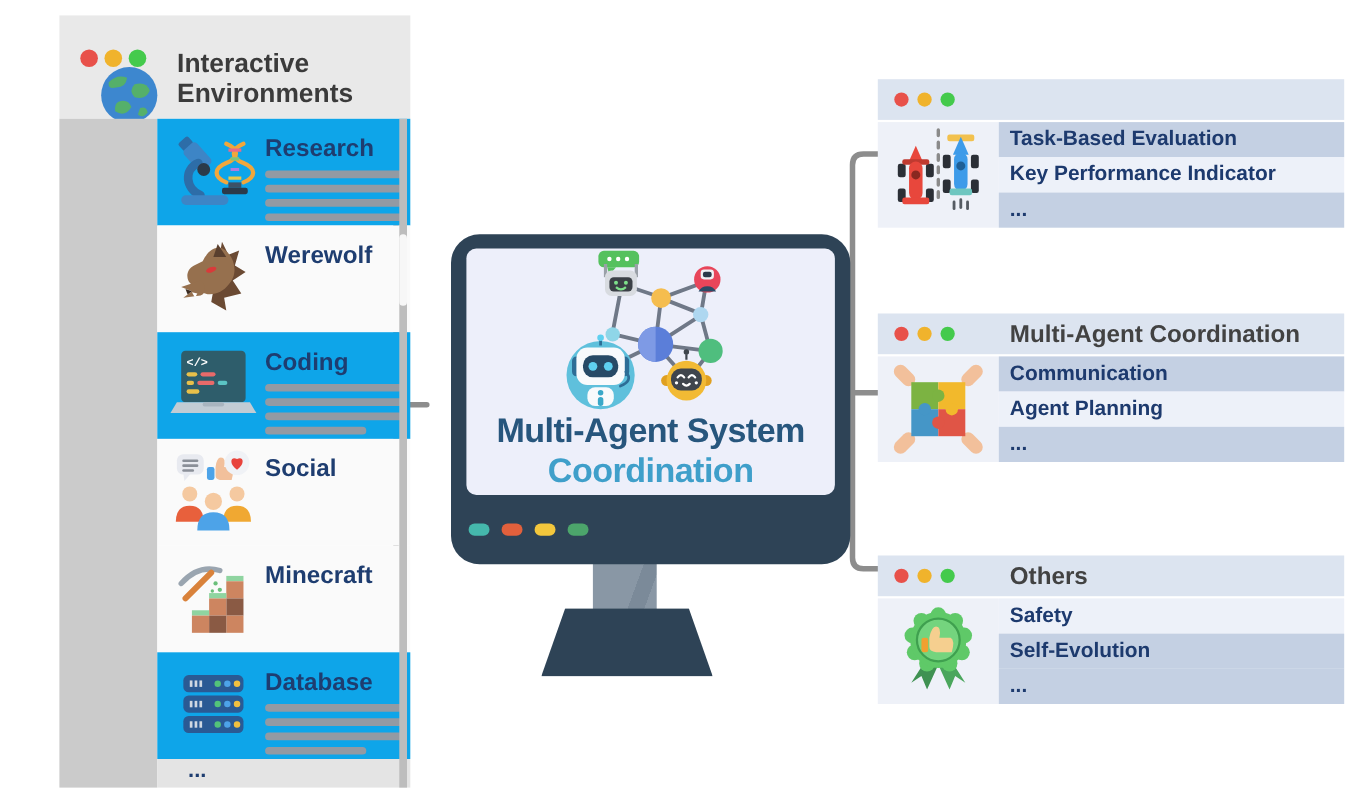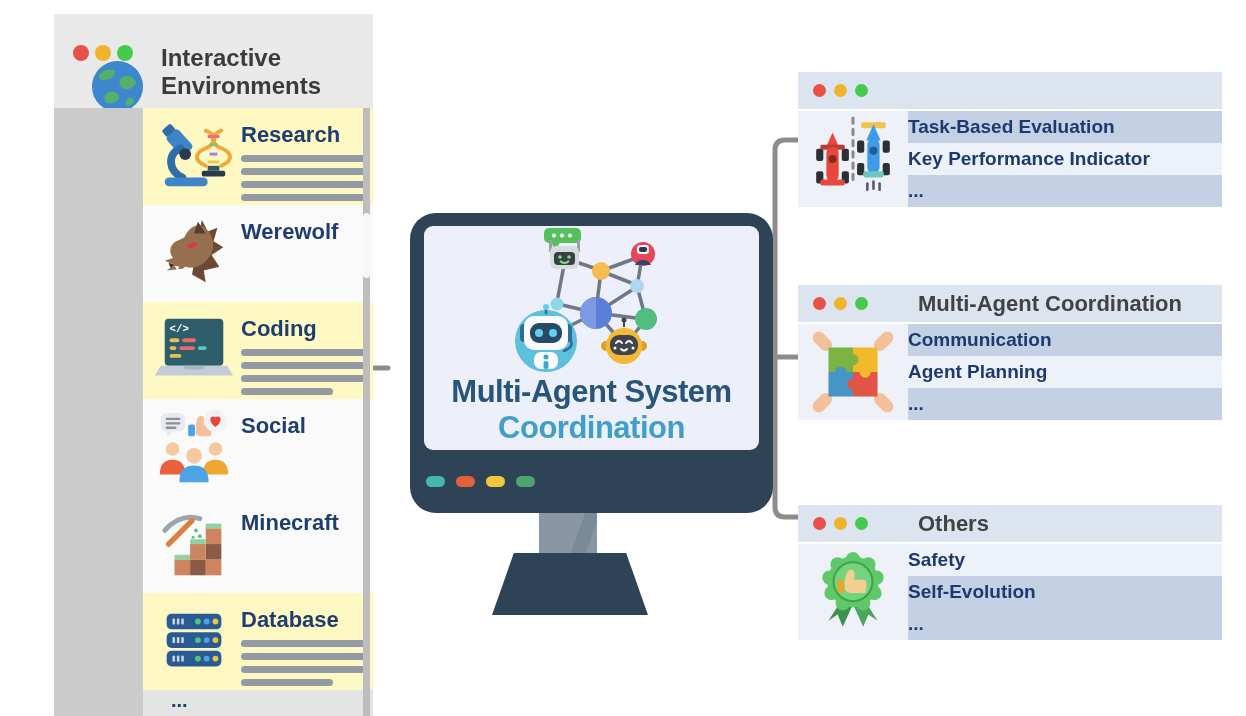--- a/index.html
+++ b/index.html
@@ -17,21 +17,21 @@
   .lp-header .traffic { position:absolute; left:19px; top:31px; }
   .dot { width:16px; height:16px; border-radius:50%; }
   .rp-header .dot { width:13px; height:13px; }
   .lp-globe { position:absolute; left:36px; top:45px; }
   .lp-title { position:absolute; left:107px; top:30px; width:200px;
               font-size:24px; font-weight:bold; color:#3b3b3b; line-height:1.15; }
   .lp-body { position:relative; display:flex; height:608px; }
   .lp-strip { width:89px; background:#cbcbcb; }
   .lp-items { flex:1; display:flex; flex-direction:column; }
   .lp-item { height:97px; display:flex; align-items:flex-start; padding:8px 4px 0 10px; }
-  .lp-item.odd  { background:#fef9c3; }
+  .lp-item.odd  { background:#0ea5e9; }
   .lp-item.even { background:#fafafa; }
   .lp-item svg { flex:none; }
   .lp-text { flex:1; margin-left:6px; margin-top:6px; min-width:0; }
   .lp-label { font-size:22px; font-weight:bold; color:#1e3d70; margin-bottom:7px; }
   .ph-line { height:7px; border-radius:4px; background:#939aa3; margin-bottom:6px; }
   .lp-more { flex:1; background:#e4e4e4; font-size:20px; font-weight:bold;
              color:#1e3d70; padding:0 0 6px 28px; line-height:20px; }
   .lp-scrollbar { position:absolute; right:3px; top:0; width:7px; height:608px;
                   background:#bdbdbd; }
   .lp-thumb { position:absolute; left:0; top:105px; width:7px; height:65px;
@@ -58,21 +58,21 @@
   .rpanel { position:absolute; left:798px; width:424px; z-index:1; }
   .rp-1 { top:72px; } .rp-2 { top:285px; } .rp-3 { top:505px; }
   .rp-header { position:relative; height:37px; background:#dce4f0; margin-bottom:2px; }
   .rp-header .traffic { position:absolute; left:15px; top:12px; gap:8px; }
   .rp-title { position:absolute; left:120px; top:6px; font-size:22px; font-weight:bold;
               color:#424242; white-space:nowrap; }
   .rp-body { display:flex; }
   .rp-icon { width:110px; background:#eef1f8; display:flex; align-items:center;
              justify-content:center; }
   .rp-rows { flex:1; display:flex; flex-direction:column; }
-  .rp-row { height:32px; line-height:32px; font-size:19px;
+  .rp-row { height:32px; line-height:32px; padding-left:10px; font-size:19px;
             font-weight:bold; color:#1d3a6e; white-space:nowrap; }
   .rp-row.dark  { background:#c4d0e3; }
   .rp-row.light { background:#edf1f9; }
 </style>
 </head>
 <body>
 
 <div class="stage">
 
   <svg class="brackets" width="1246" height="716">

